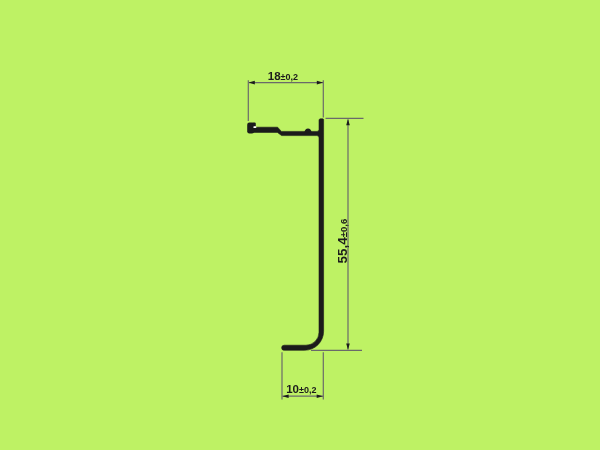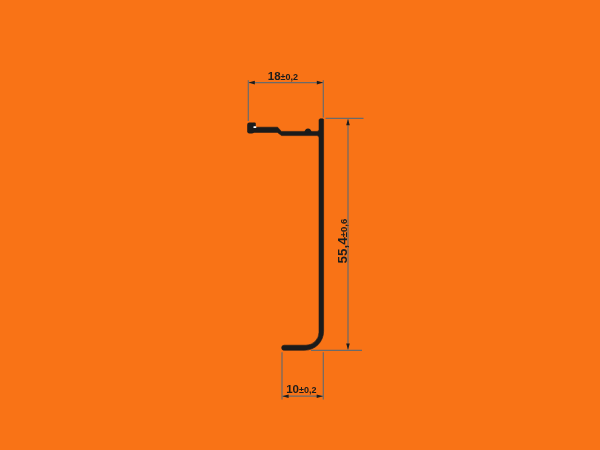--- a/index.html
+++ b/index.html
@@ -1,16 +1,16 @@
 <!DOCTYPE html>
 <html><head>
 <meta charset="utf-8">
 <style>
 html,body{margin:0;padding:0;background:#ffffff;}
-#canvas{width:600px;height:450px;position:relative;background:#f97316;overflow:hidden;}
+#canvas{width:600px;height:450px;position:relative;background:#bef264;overflow:hidden;}
 svg{display:block;filter:blur(0.45px);}
 text{font-family:"Liberation Sans",sans-serif;font-weight:bold;fill:#1c1c1c;}
 </style>
 </head>
 <body>
 
 <div id="canvas">
 <svg width="600" height="450" viewBox="0 0 600 450">
 
   <g>

